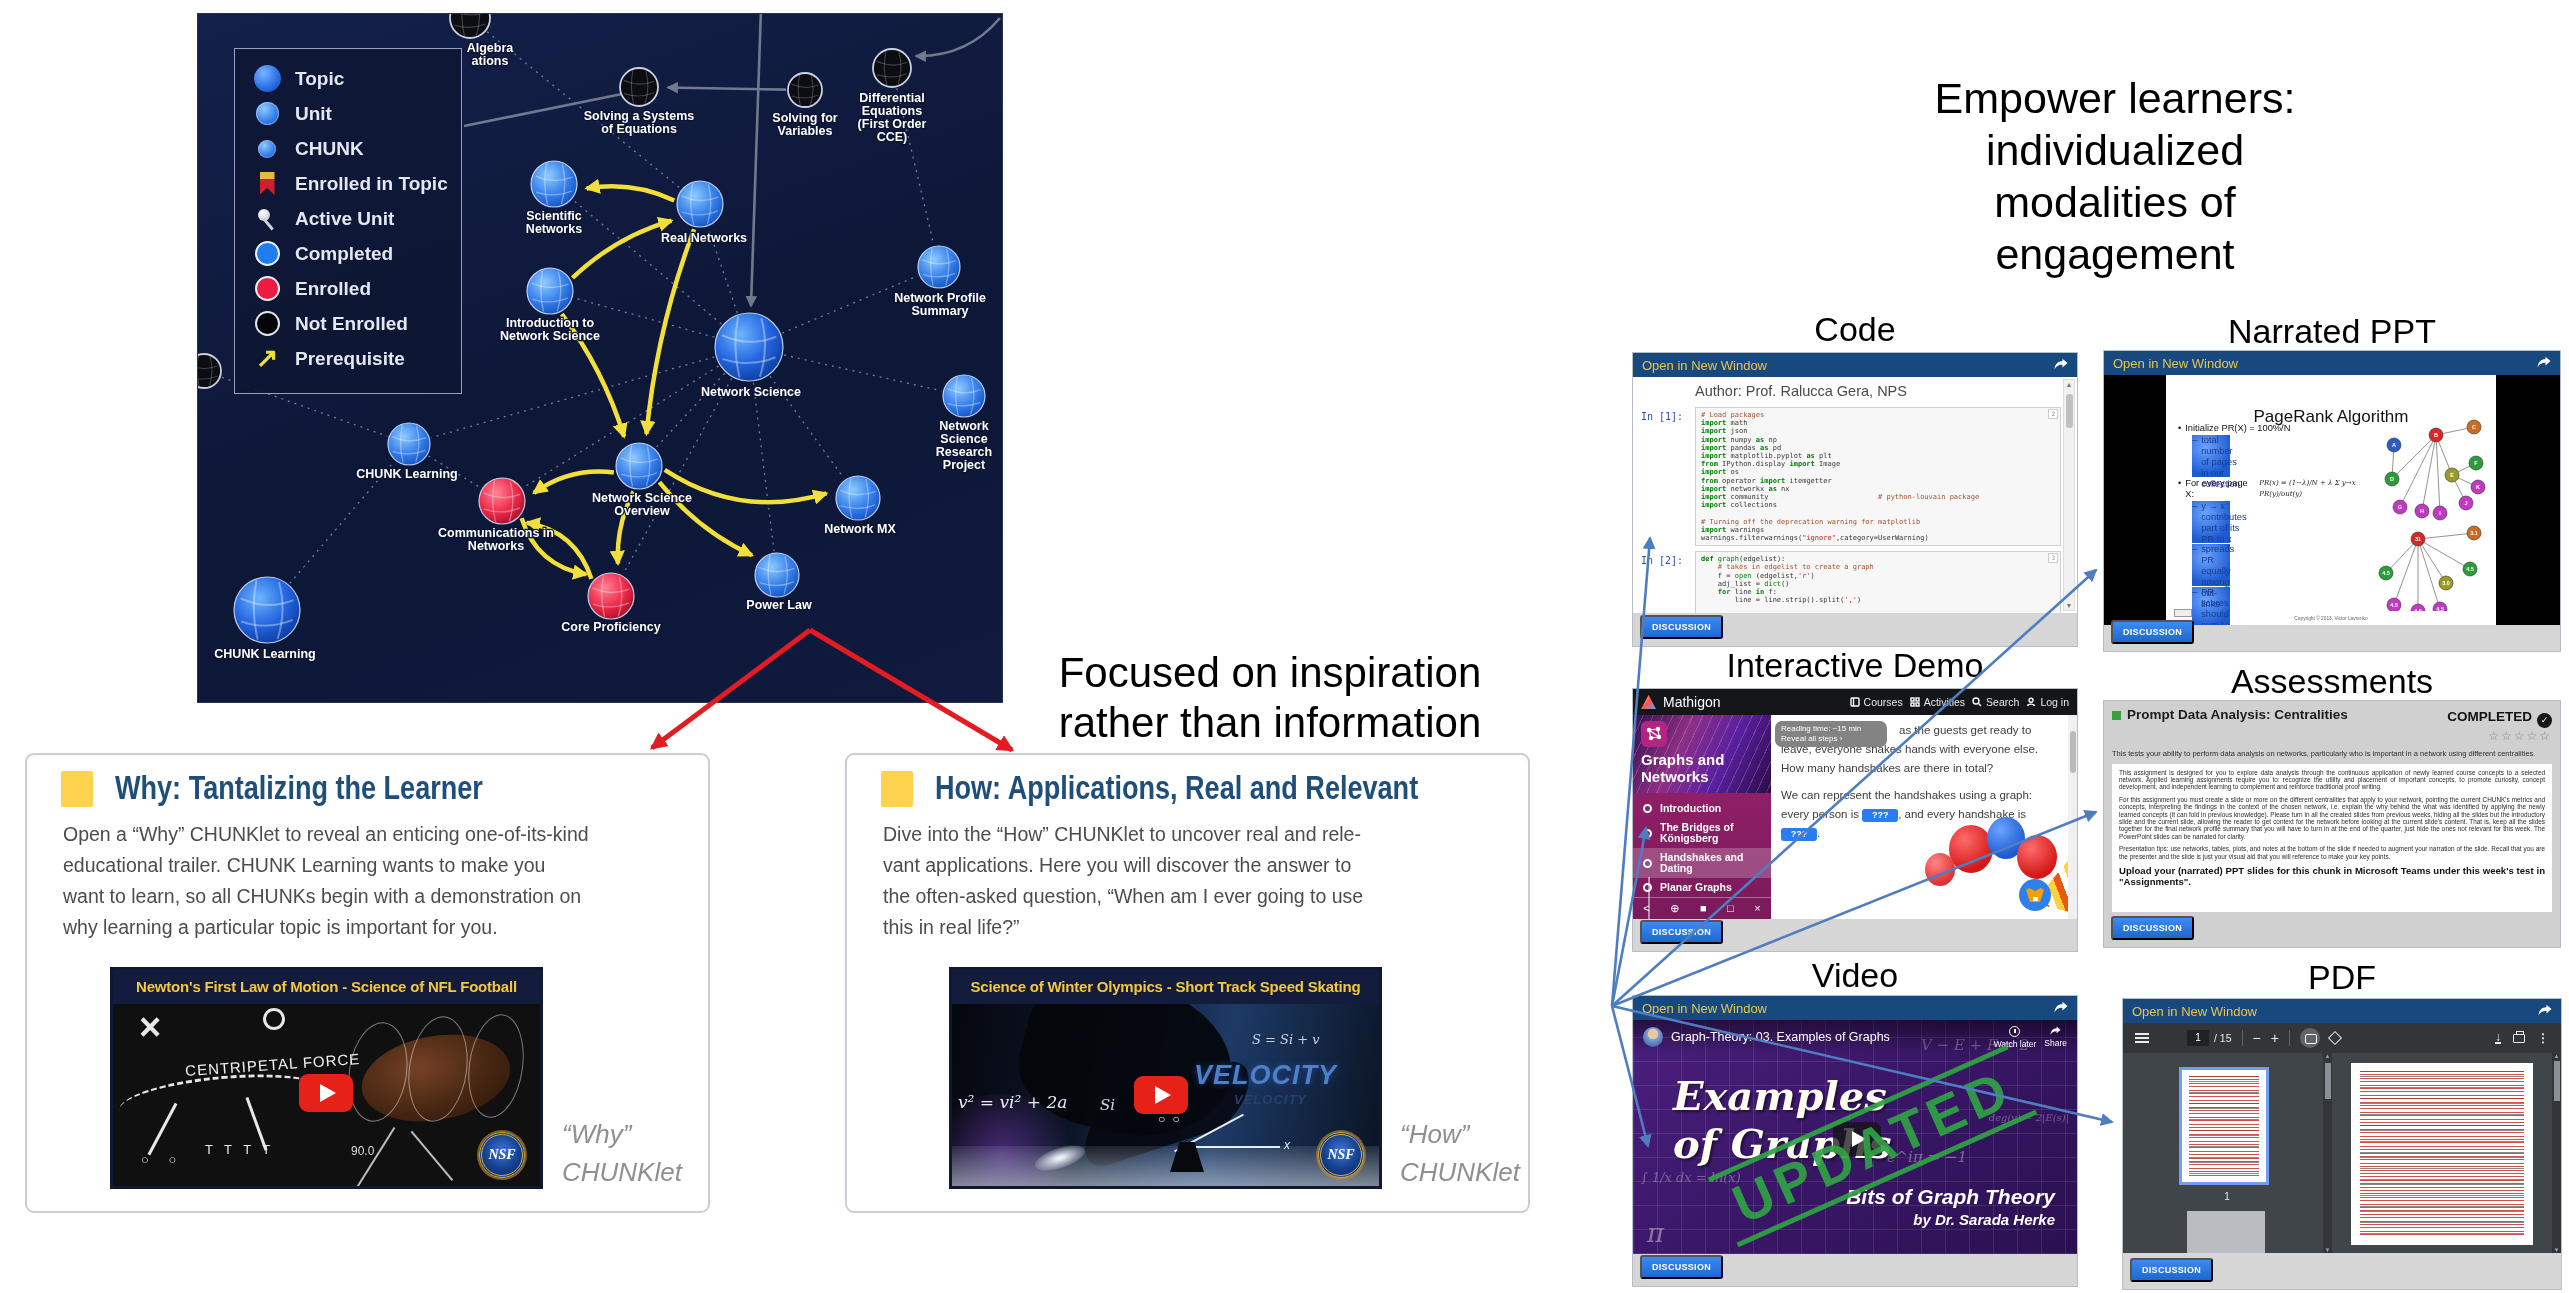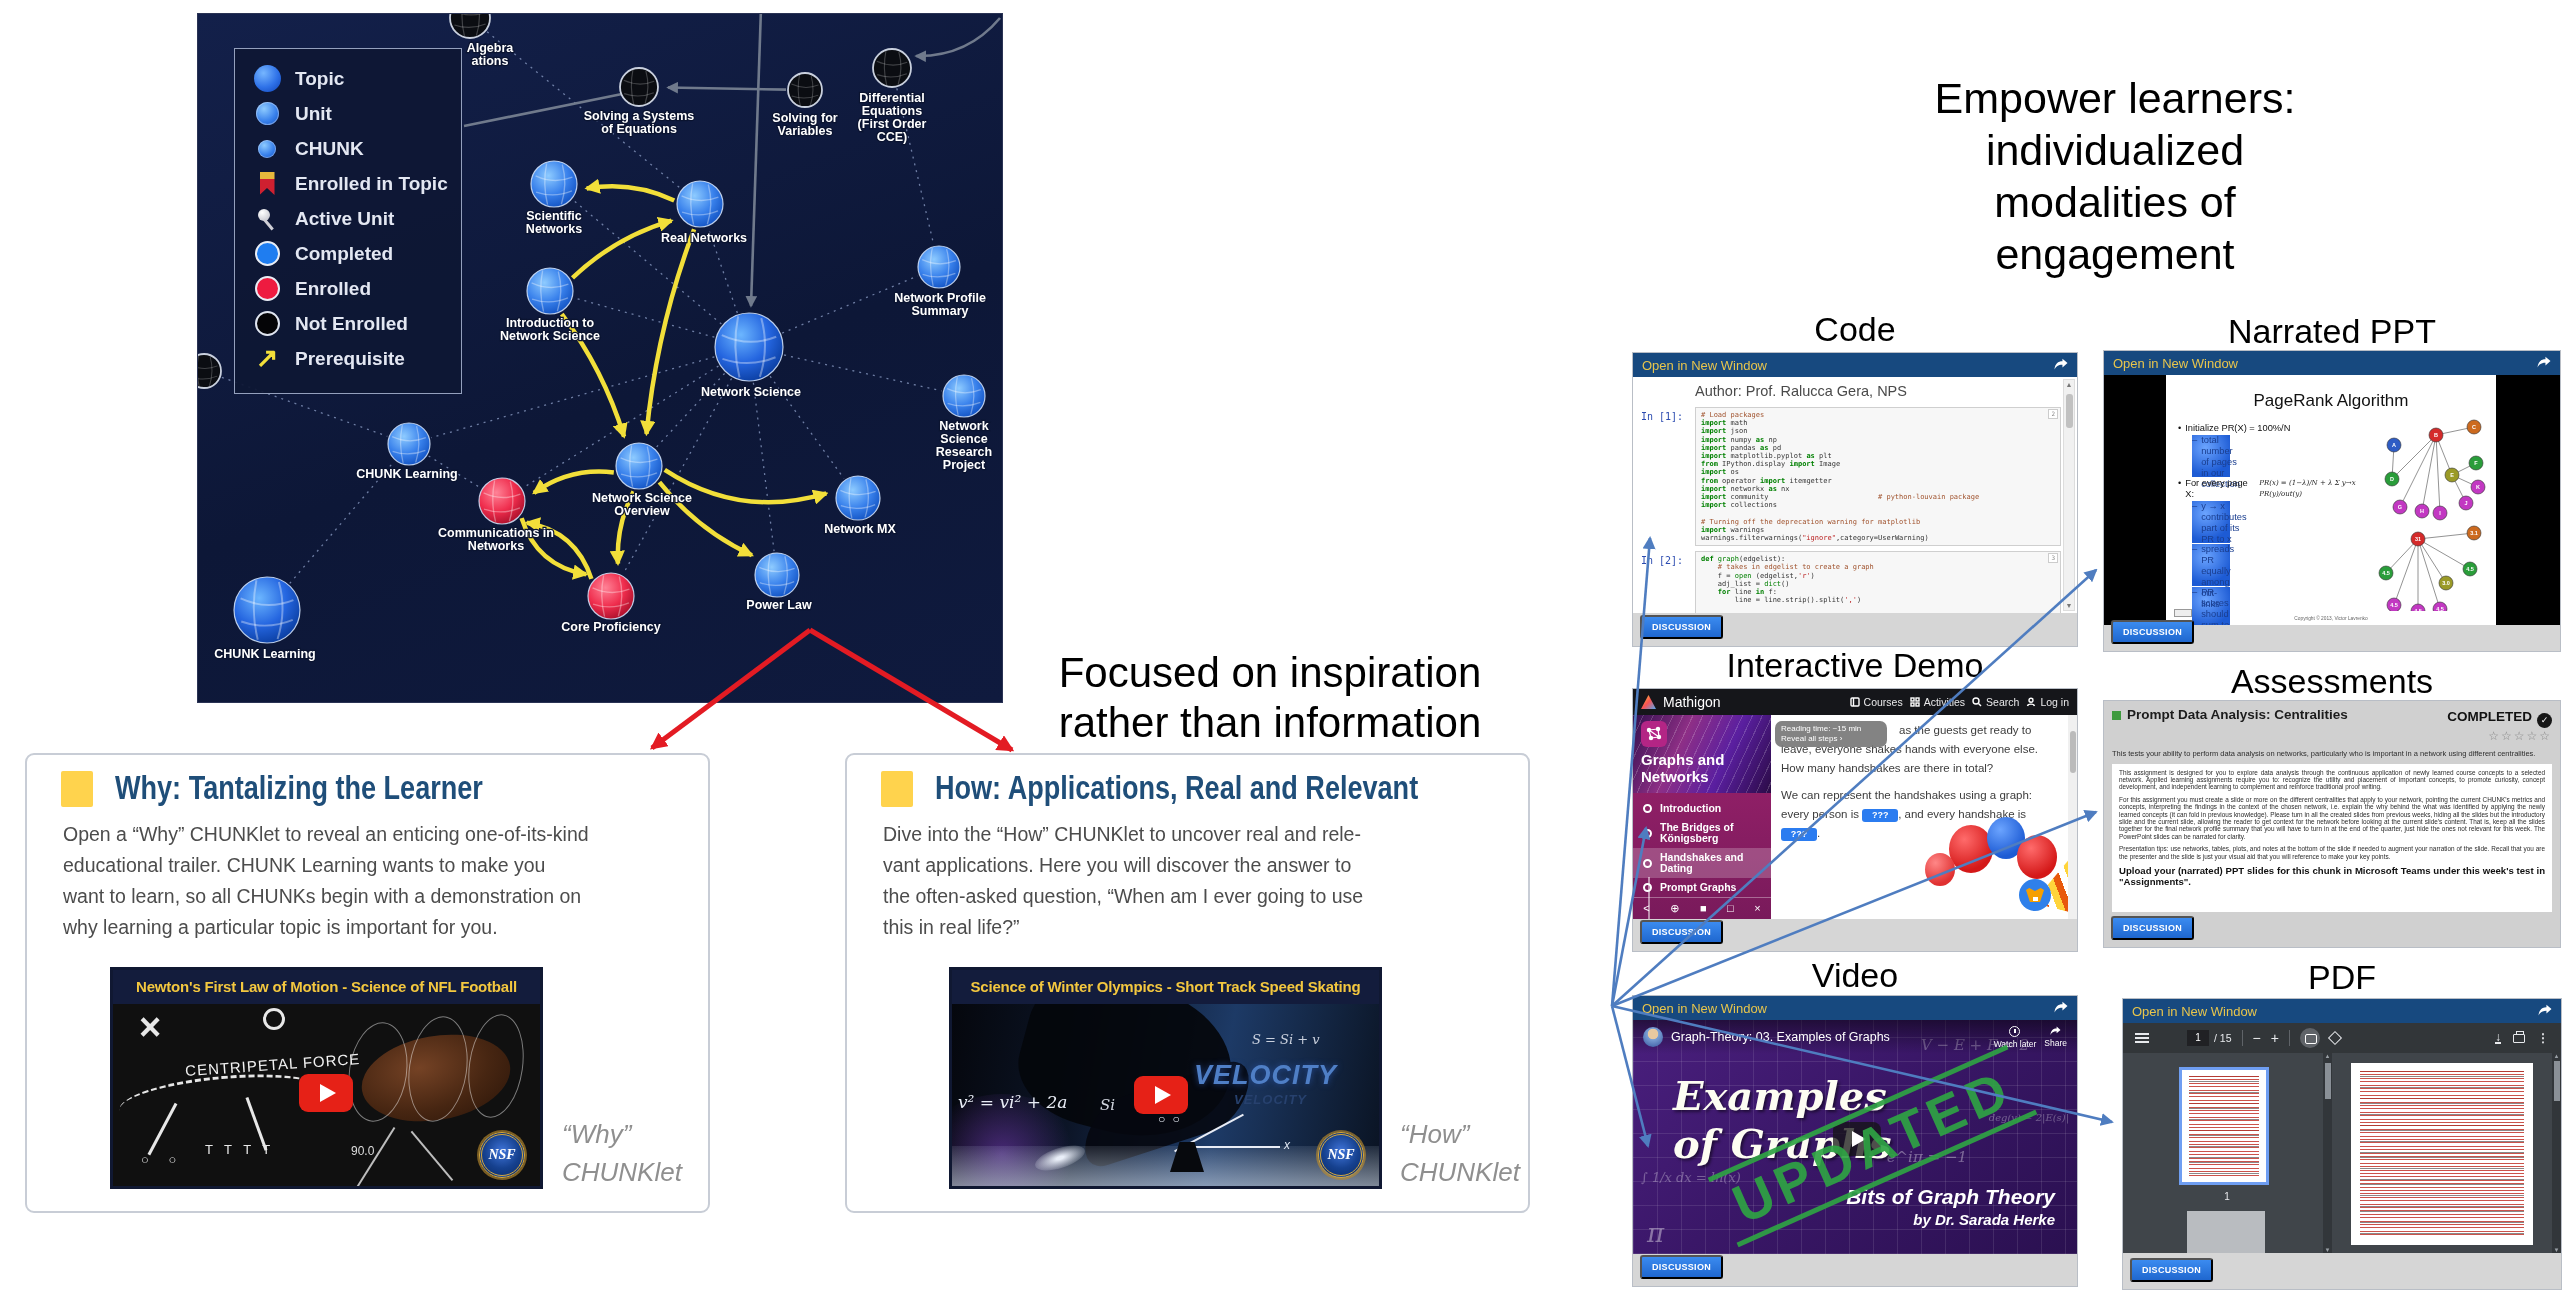--- a/index.html
+++ b/index.html
@@ -152,21 +152,21 @@
   .cellbadge { position:absolute; right:2px; top:1px; font-size:6px; color:#888; border:1px solid #ccc; padding:0 2px; background:#fff; }
   .tk-kw{color:#008000;font-weight:bold} .tk-cm{color:#a0522d} .tk-st{color:#ba2121} .tk-fn{color:#008000} .tk-pl{color:#333}
   .v-scroll { position:absolute; right:2px; top:2px; bottom:2px; width:12px; background:#f1f1f1; border:1px solid #ddd; }
   .v-scroll .arr { position:absolute; left:0; width:100%; text-align:center; font-size:7px; color:#777; }
   .v-scroll .a-up{top:1px} .v-scroll .a-dn{bottom:1px}
   .v-scroll .thumb { position:absolute; left:1.5px; top:14px; width:7px; height:34px; background:#c1c1c1; border-radius:3px; }
 
   
   #ppt-body { position:relative; height:250px; background:#000; overflow:hidden; }
   #ppt-slide { position:absolute; left:62px; top:0; width:330px; height:250px; background:#fff; }
-  #ppt-slide h3 { text-align:center; font-weight:400; font-size:17px; color:#111; margin-top:16px; }
+  #ppt-slide h3 { text-align:center; font-weight:400; font-size:17px; color:#111; margin-top:32px; }
   #ppt-bullets { position:absolute; left:12px; top:48px; width:215px; }
   .pline { display:flex; gap:4px; font-size:9.3px; line-height:11px; margin-bottom:1px; }
   .pline .bl { flex:none; }
   .pline.ind1 { margin-left:14px; }
   .b-black { color:#111; } .b-blue { color:#1a3e8f; }
   .formula { font-family:"DejaVu Serif",serif; font-style:italic; font-size:7px; color:#222; }
   #ppt-graph { position:absolute; right:2px; top:36px; }
   #ppt-copy { position:absolute; bottom:4px; width:100%; text-align:center; font-size:4.8px; color:#666; }
   #ppt-ctl { position:absolute; left:8px; bottom:8px; width:18px; height:8px; border:1px solid #999; background:#eee; }
 
@@ -848,21 +848,21 @@
                 <span class="chap-dot"></span>
                 <span style="white-space: pre-line;">The Bridges of
 Königsberg</span>
               </div>
               <div class="chap active">
                 <span class="chap-dot"></span>
                 <span style="white-space: pre-line;">Handshakes and Dating</span>
               </div>
               <div class="chap">
                 <span class="chap-dot"></span>
-                <span style="white-space: pre-line;">Prompt Graphs</span>
+                <span style="white-space: pre-line;">Planar Graphs</span>
               </div>
             </div>
           <div id="side-icons">
             <span>&lt;</span>
             <span>⊕</span>
             <span>■</span>
             <span>□</span>
             <span>×</span>
           </div>
         </div>

